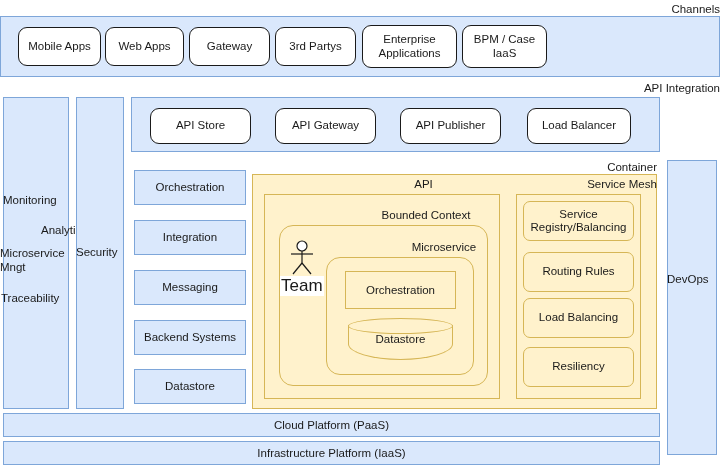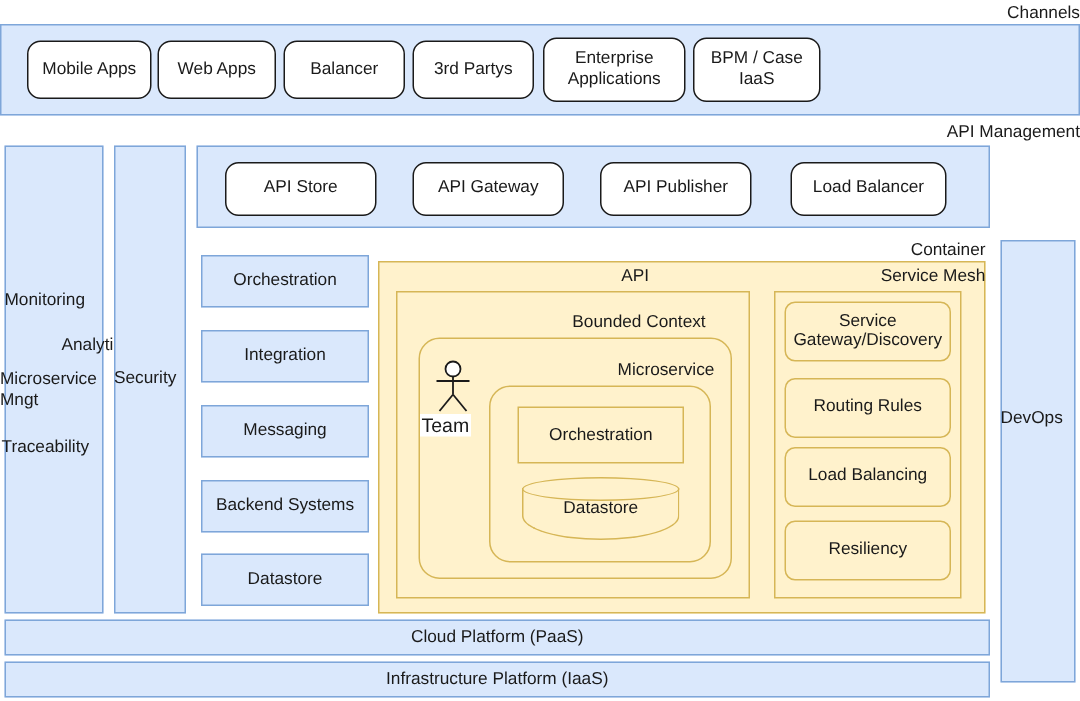--- a/index.html
+++ b/index.html
@@ -131,21 +131,21 @@
     font-size: 11.5px;
   }
 
   
   .actor { position: absolute; }
   .actor svg { display: block; }
   .actor-label {
     position: absolute;
     left: -7px;
     top: 36px;
-    font-size: 13px;
+    font-size: 17px;
     background: #ffffff;
     padding: 0 1px;
     white-space: nowrap;
   }
 </style>
 </head>
 <body>
 
 <div id="canvas">
 
@@ -153,33 +153,33 @@
 
   <div class="abs blue-band" style="left:0; top:16px; width:720px; height:61px;"></div>
 
   <div class="abs white-box" style="left:18px; top:27px; width:83px; height:39px;">
     <span>Mobile Apps</span>
   </div>
   <div class="abs white-box" style="left:105px; top:27px; width:79px; height:39px;">
     <span>Web Apps</span>
   </div>
   <div class="abs white-box" style="left:189px; top:27px; width:81px; height:39px;">
-    <span>Balancer</span>
+    <span>Gateway</span>
   </div>
   <div class="abs white-box" style="left:275px; top:27px; width:81px; height:39px;">
     <span>3rd Partys</span>
   </div>
   <div class="abs white-box" style="left:362px; top:25px; width:95px; height:43px;">
     <span>Enterprise Applications</span>
   </div>
   <div class="abs white-box" style="left:462px; top:25px; width:85px; height:43px;">
     <span>BPM / Case IaaS</span>
   </div>
 
-  <div class="band-title" style="left:0; top:81px; width:720px;">API Management</div>
+  <div class="band-title" style="left:0; top:81px; width:720px;">API Integration</div>
 
   <div class="abs blue-band" style="left:3px; top:97px; width:66px; height:312px;"></div>
   <div class="stack-text" style="left:3px; width:66px; top:194px;">Monitoring</div>
   <div class="stack-text" style="left:3px; width:66px; top:224px;padding-left:38px;">Analytics</div>
   <div class="stack-text" style="left:0px; width:72px; top:247px;">Microservice Mngt</div>
   <div class="stack-text" style="left:1px; width:70px; top:292px;">Traceability</div>
 
   <div class="abs blue-band" style="left:76px; top:97px; width:48px; height:312px;"></div>
   <div class="stack-text" style="left:76px; width:48px; top:246px;">Security</div>
 
@@ -244,21 +244,21 @@
   <div class="cylinder" style="left:348px; top:318px; width:105px; height:42px;">
     <div class="cyl-body"></div>
     <div class="cyl-top"></div>
     <div class="cyl-text">Datastore</div>
   </div>
 
   <div class="yellow-label" style="left:508px; top:178px; width:140px;">Service Mesh</div>
   <div class="abs yellow-box" style="left:516px; top:194px; width:125px; height:205px;"></div>
 
   <div class="abs yellow-pill" style="left:523px; top:201px; width:111px; height:40px;">
-    <span>Service Gateway/Discovery</span>
+    <span>Service Registry/Balancing</span>
   </div>
   <div class="abs yellow-pill" style="left:523px; top:252px; width:111px; height:40px;">
     <span>Routing Rules</span>
   </div>
   <div class="abs yellow-pill" style="left:523px; top:298px; width:111px; height:40px;">
     <span>Load Balancing</span>
   </div>
   <div class="abs yellow-pill" style="left:523px; top:347px; width:111px; height:40px;">
     <span>Resiliency</span>
   </div>

